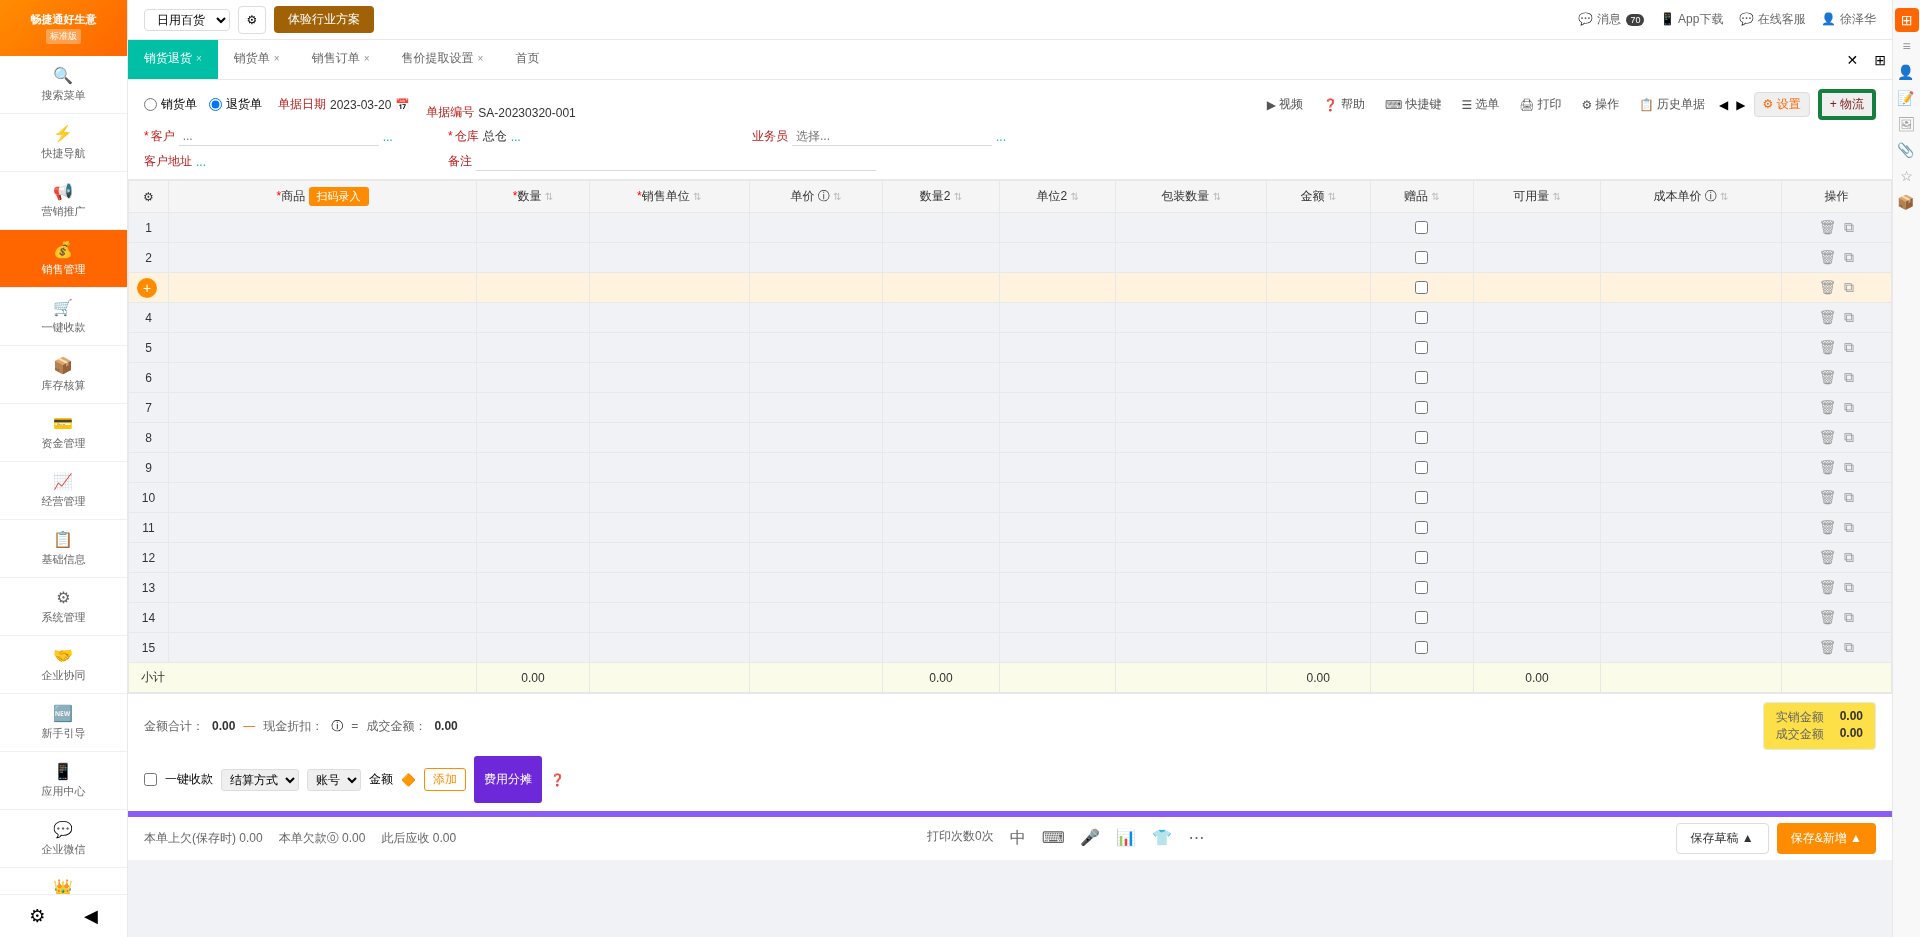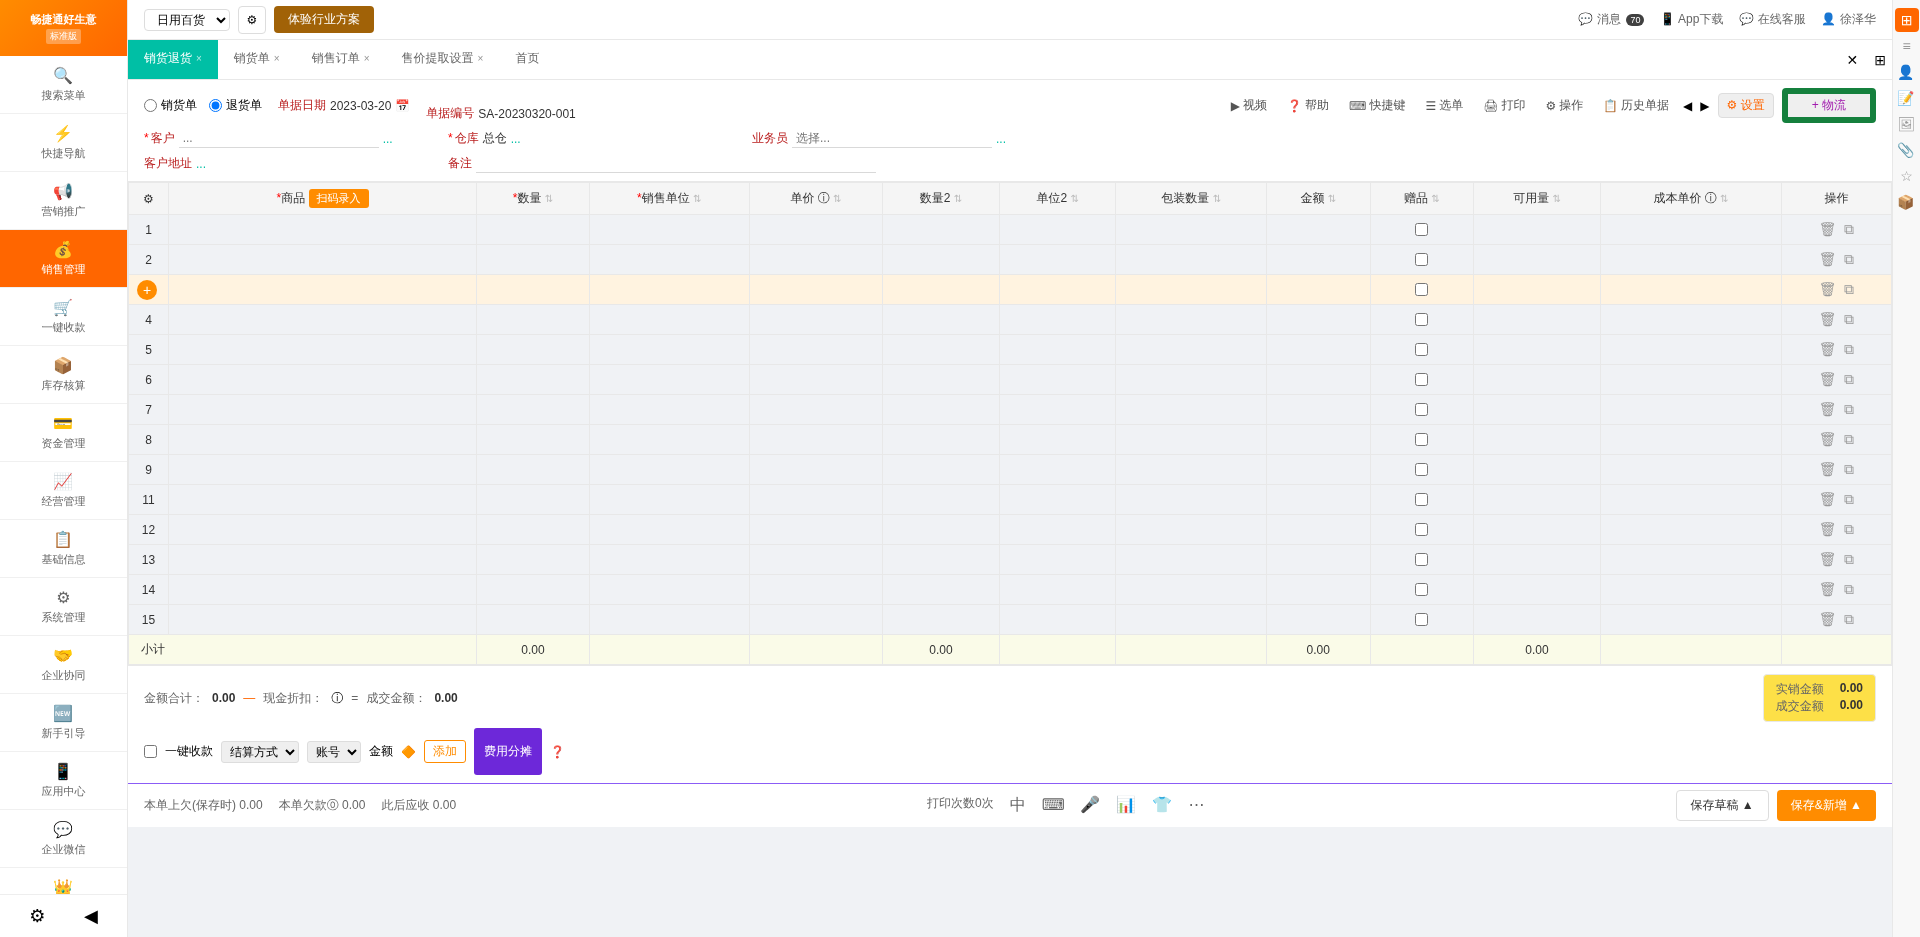--- a/index.html
+++ b/index.html
@@ -38,21 +38,21 @@
     .tab.active { color: #fff; background: #00bfa5; border-bottom: 2px solid #00bfa5; }
     .tab-close { font-size: 10px; cursor: pointer; opacity: 0.7; }
     .form-label { color: #b91c1c; font-size: 12px; white-space: nowrap; }
     .form-label.required::before { content: '*'; color: red; margin-right: 2px; }
     .form-input { border: none; border-bottom: 1px solid #d9d9d9; padding: 2px 4px; font-size: 12px; min-width: 160px; color: #333; }
     .form-dots { color: #00bfa5; cursor: pointer; }
     .radio-group { display: flex; gap: 12px; align-items: center; }
     .radio-label { display: flex; align-items: center; gap: 4px; cursor: pointer; }
     .header-action-btn { display: flex; align-items: center; gap: 3px; cursor: pointer; color: #555; padding: 2px 6px; }
     .btn-setting { border: 1px solid #ddd; border-radius: 4px; padding: 3px 8px; cursor: pointer; font-size: 12px; color: #ff6600; }
-    .btn-logistics { border: 6px solid #15803d; border-radius: 4px; padding: 3px 24px; cursor: pointer; font-size: 12px; color: #a21caf; }
+    .btn-logistics { border: 4px solid #15803d; border-radius: 4px; padding: 3px 8px; cursor: pointer; font-size: 12px; color: #7f1d1d; }
     .data-table { width: 100%; border-collapse: collapse; font-size: 12px; }
     .data-table th { background: #f5f5f5; border: 1px solid #e8e8e8; padding: 6px 8px; text-align: center; white-space: nowrap; font-weight: normal; color: #333; position: sticky; top: 0; z-index: 10; }
     .data-table td { border: 1px solid #e8e8e8; padding: 4px 8px; text-align: center; color: #333; height: 30px; }
     .row-active td { background: #fff3e0 !important; }
     .row-num { color: #999; width: 40px; }
     .sort-icon { color: #bbb; cursor: pointer; font-size: 10px; }
     .btn-scan { background: #ff8c00; color: white; border: none; padding: 2px 8px; border-radius: 3px; cursor: pointer; font-size: 11px; }
     .add-row-btn { width: 20px; height: 20px; background: #ff8c00; color: white; border: none; border-radius: 50%; cursor: pointer; font-size: 14px; display: flex; align-items: center; justify-content: center; }
     .action-icon { cursor: pointer; color: #999; font-size: 14px; margin: 0 2px; }
     .subtotal-row td { background: #fafbe8 !important; font-weight: normal; color: #333; }
@@ -62,21 +62,21 @@
     .calc-row { display: flex; align-items: center; gap: 8px; font-size: 12px; margin-bottom: 6px; }
     .calc-label { color: #666; }
     .calc-value { color: #333; font-weight: bold; }
     .calc-minus { color: #ff6600; }
     .calc-eq { color: #666; }
     .payment-row { display: flex; align-items: center; gap: 8px; font-size: 12px; }
     .payment-checkbox { cursor: pointer; }
     .select-small { border: 1px solid #ddd; border-radius: 3px; padding: 2px 4px; font-size: 12px; }
     .btn-add-payment { background: #fff; border: 1px solid #ff8c00; color: #ff8c00; padding: 2px 8px; border-radius: 3px; cursor: pointer; font-size: 12px; }
     .btn-fee-split { background: #6d28d9; color: white; border: none; padding: 15px 10px; border-radius: 3px; cursor: pointer; font-size: 12px; }
-    .footer-bar { display: flex; align-items: center; justify-content: space-between; padding: 6px 16px; background: #fff; border-top: 1px solid #8b5cf6; }
+    .footer-bar { display: flex; align-items: center; justify-content: space-between; padding: 6px 16px; background: #fff; border-top: 6px solid #8b5cf6; }
     .footer-info { display: flex; gap: 16px; font-size: 12px; color: #666; }
     .footer-summary { display: flex; gap: 16px; font-size: 12px; color: #666; }
     .footer-actions { display: flex; gap: 8px; }
     .btn-save-draft { border: 1px solid #ddd; background: #fff; padding: 6px 14px; border-radius: 4px; cursor: pointer; font-size: 12px; color: #333; }
     .btn-save-new { background: #ff8c00; color: white; border: none; padding: 6px 14px; border-radius: 4px; cursor: pointer; font-size: 12px; }
     .right-summary { background: #fde047; border: 1px solid #e8e8e8; border-radius: 4px; padding: 6px 12px; font-size: 12px; color: #666; }
     .summary-row { display: flex; justify-content: space-between; gap: 16px; }
     
     
     .right-panel { width: 28px; background: #f8f8f8; display: flex; flex-direction: column; align-items: center; padding-top: 8px; gap: 2px; border-left: 1px solid #e8e8e8; }
@@ -508,20 +508,42 @@
                 </div>
               </td>
     <td></td>
     <td></td>
     <td>
       <span class="action-icon">🗑</span>
       <span class="action-icon">⧉</span>
     </td>
   </tr>
             <tr>
+    <td class="row-num">10</td>
+    <td><input style="width: 140px; border: none; outline: none; background: transparent;"></td>
+    <td></td>
+    <td></td>
+    <td></td>
+    <td></td>
+    <td></td>
+    <td></td>
+    <td></td>
+    <td>
+                <div class="checkbox-cell">
+                  <input type="checkbox" style="">
+                </div>
+              </td>
+    <td></td>
+    <td></td>
+    <td>
+      <span class="action-icon">🗑</span>
+      <span class="action-icon">⧉</span>
+    </td>
+  </tr>
+            <tr>
     <td class="row-num">11</td>
     <td><input style="width: 140px; border: none; outline: none; background: transparent;"></td>
     <td></td>
     <td></td>
     <td></td>
     <td></td>
     <td></td>
     <td></td>
     <td></td>
     <td>

